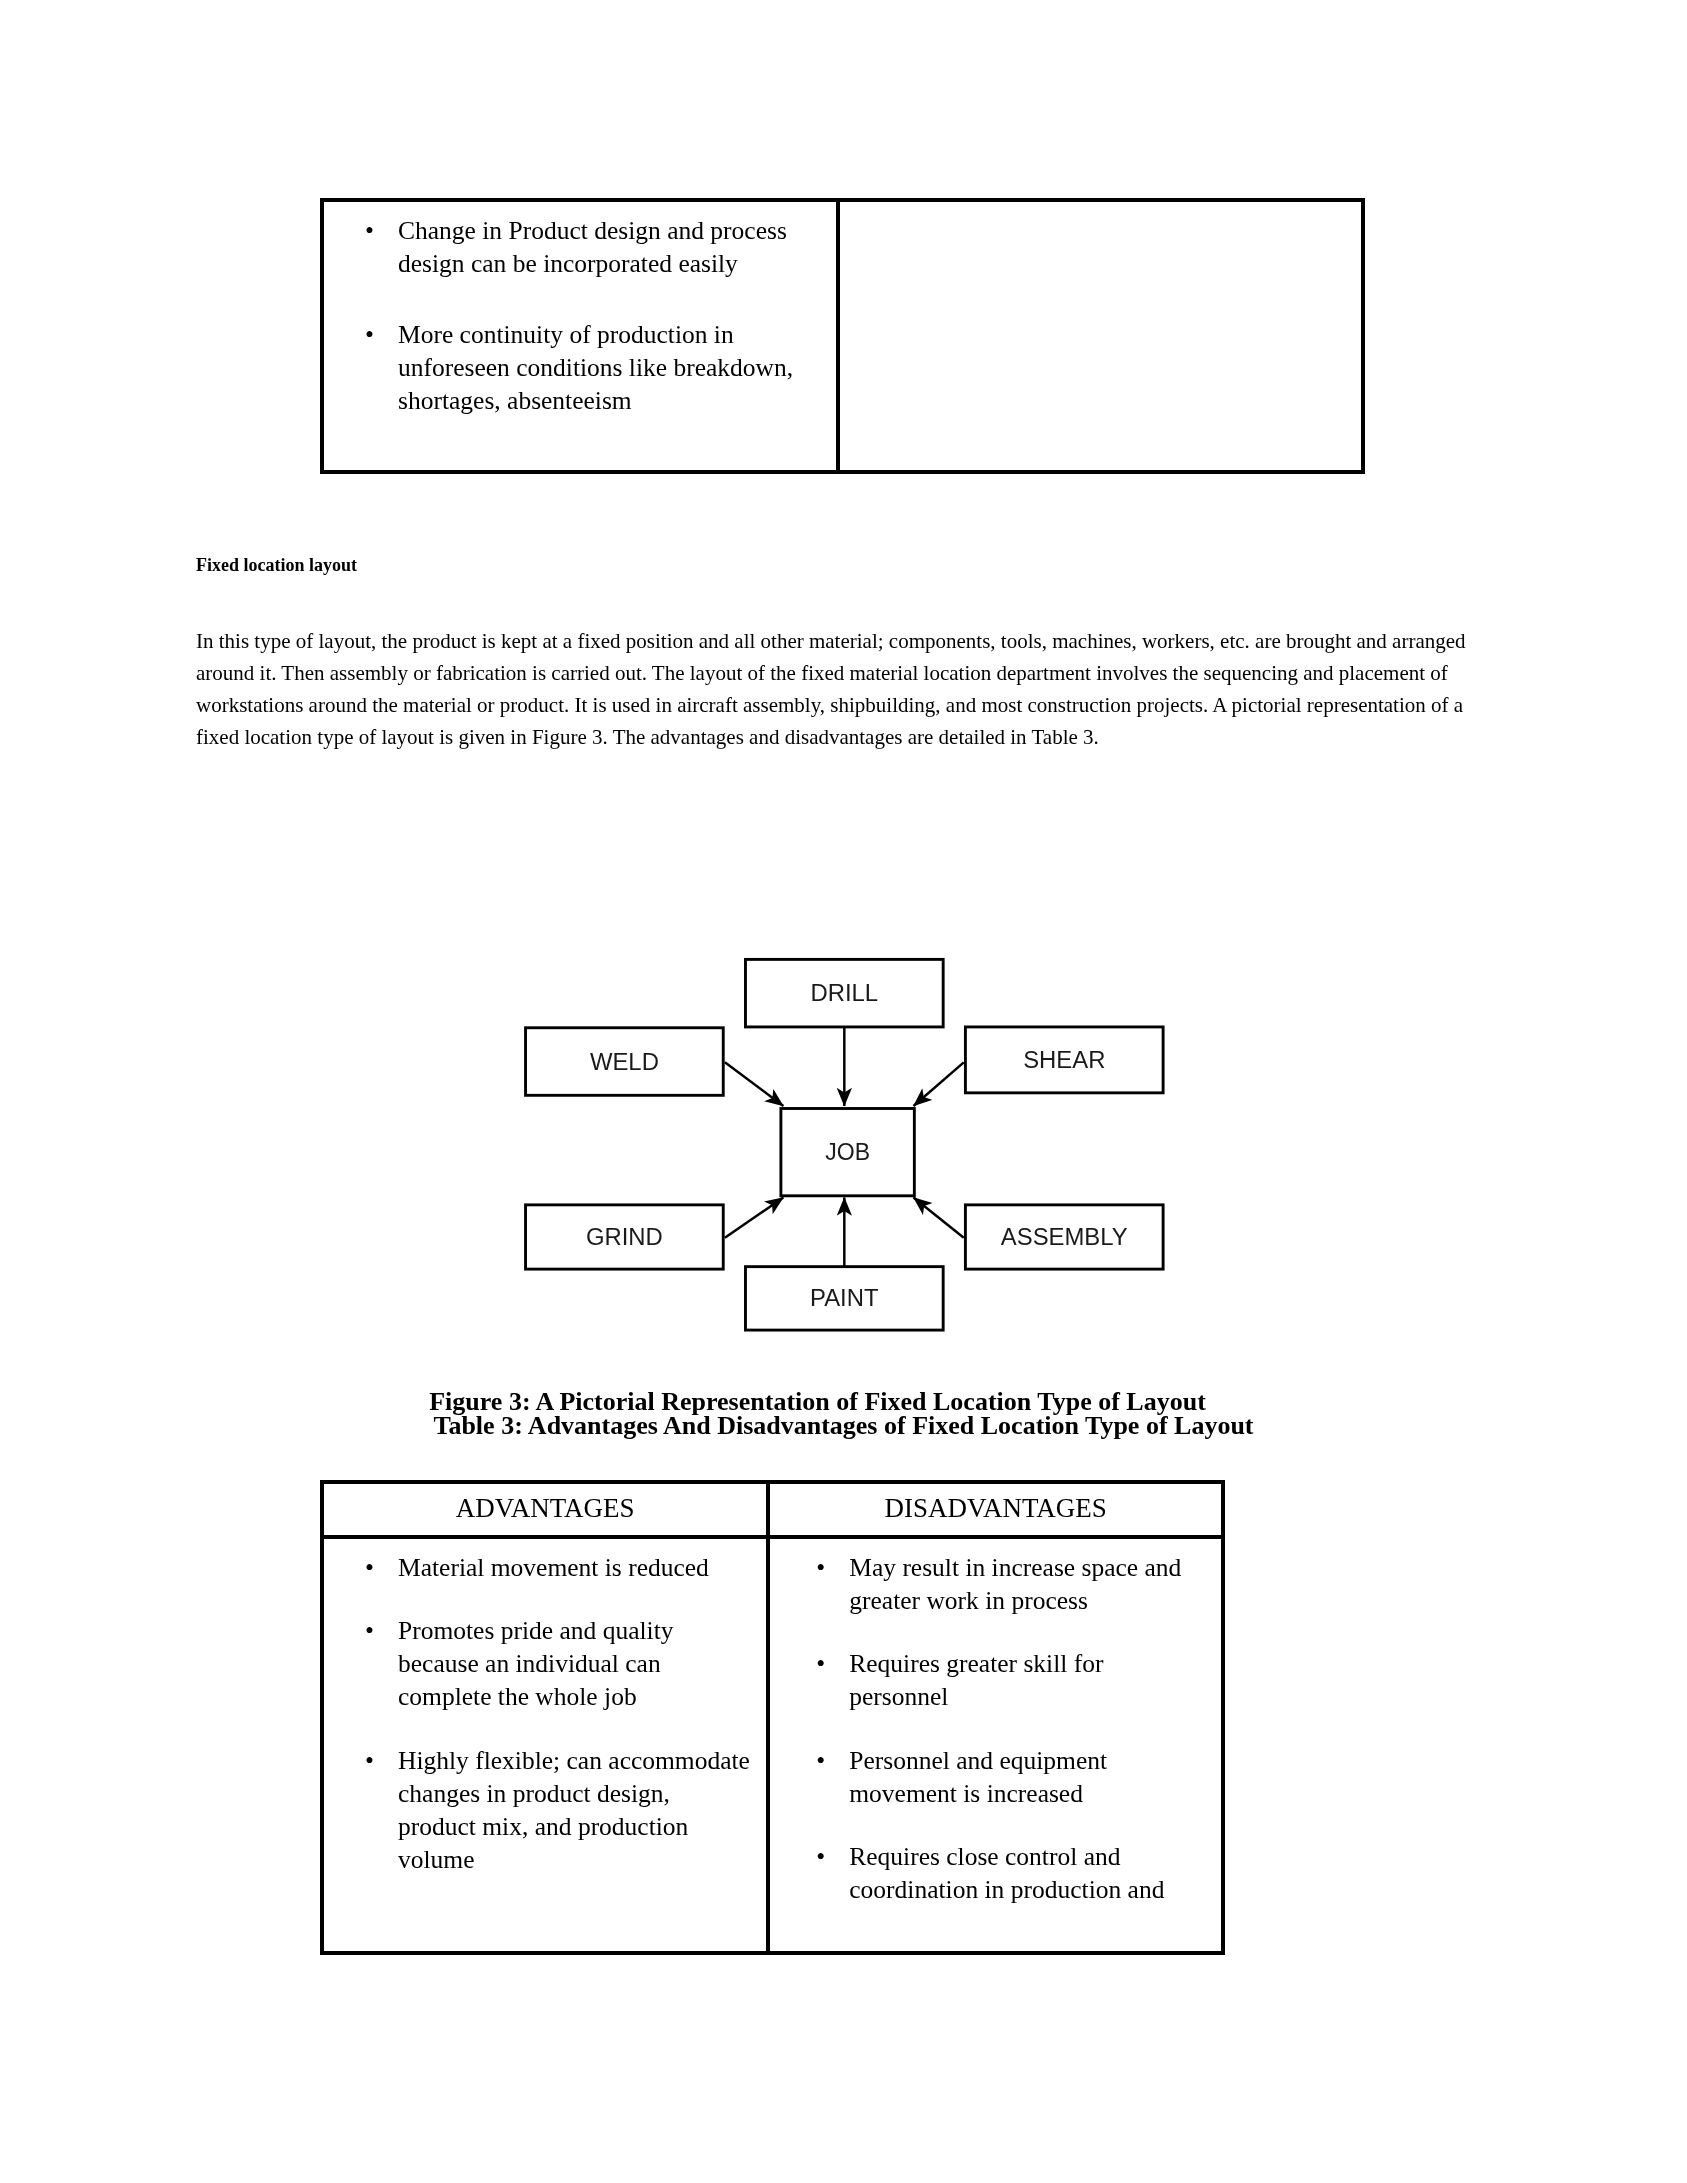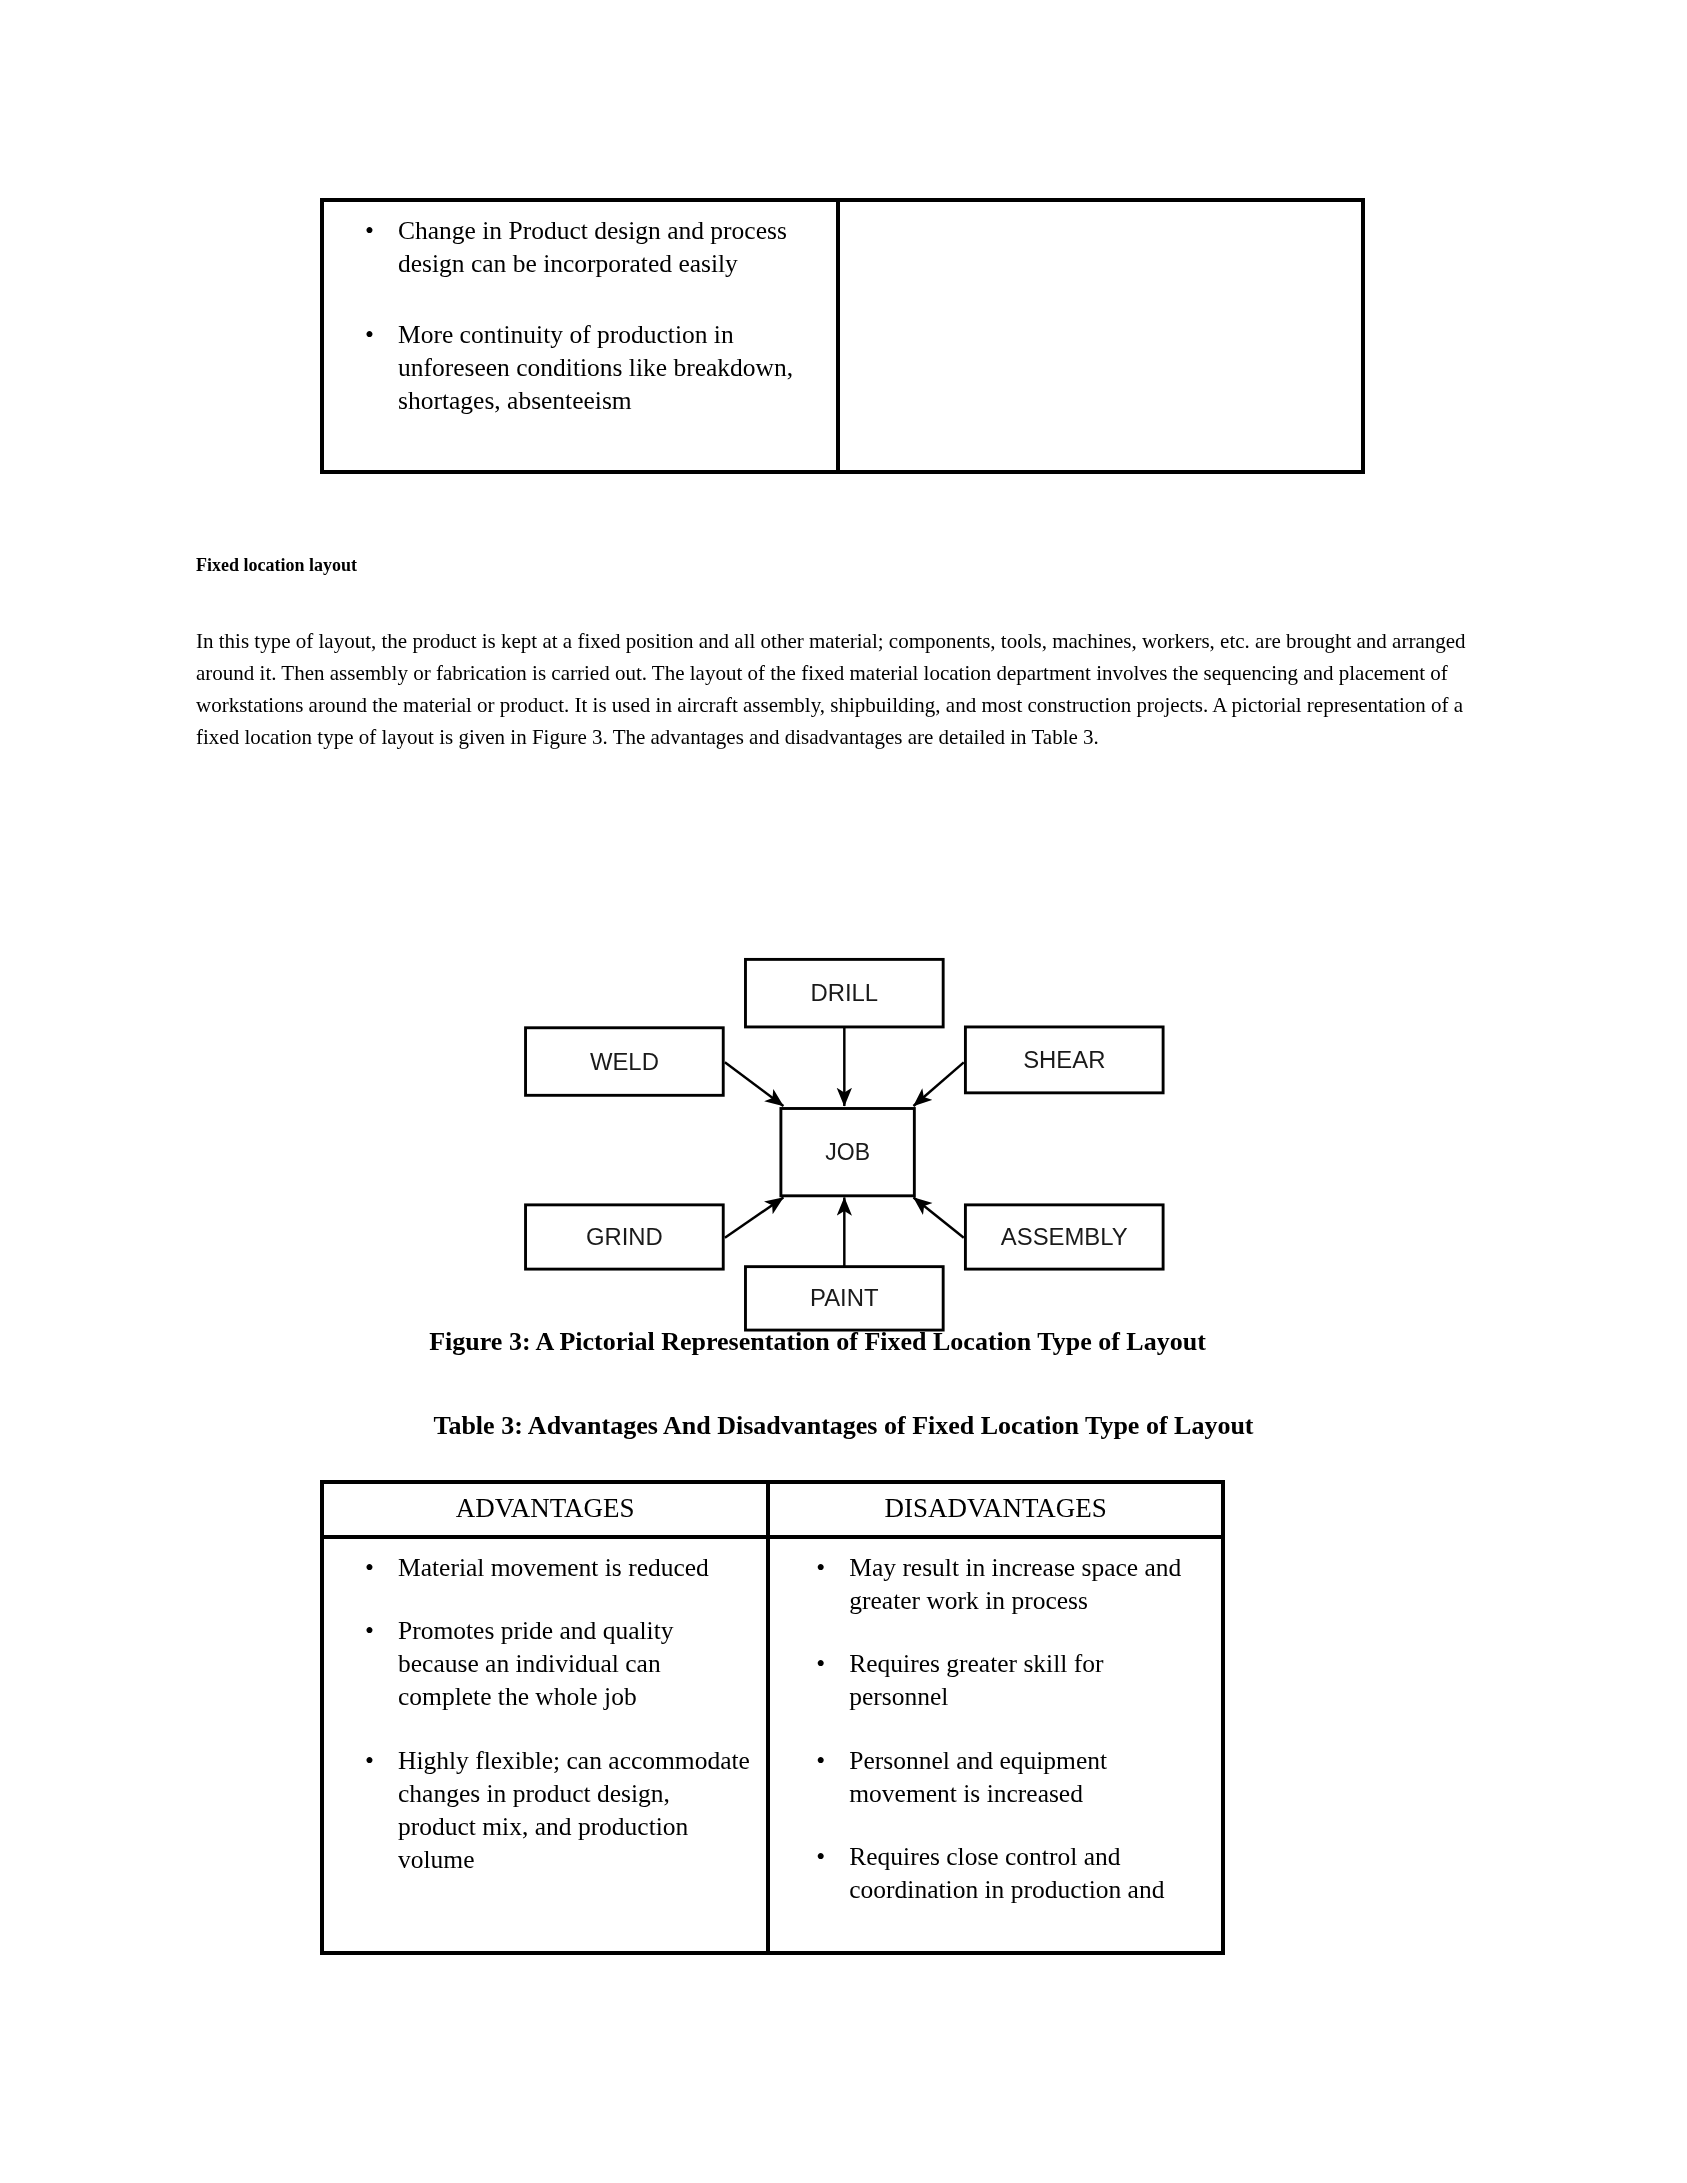--- a/index.html
+++ b/index.html
@@ -104,21 +104,21 @@
     width: 1687px;
     height: 2183px;
     pointer-events: none;
     margin-top: 45px;
   }
   .figure-area svg { display: block; }
 
   .fig-caption {
     position: absolute;
     left: 0;
-    top: 1325px;
+    top: 1385px;
     width: 1635px;
     text-align: center;
     font-size: 26px;
     font-weight: bold;
     line-height: 1.3;
   }
   .table-caption {
     position: absolute;
     left: 0;
     top: 1409px;

